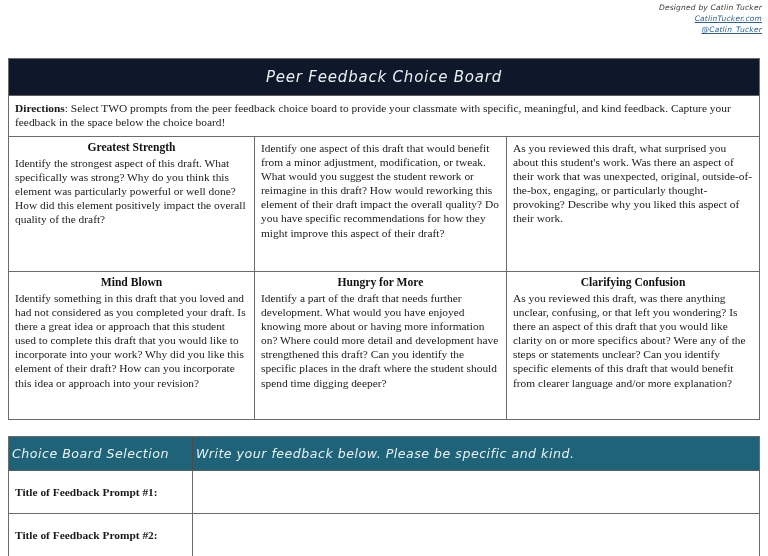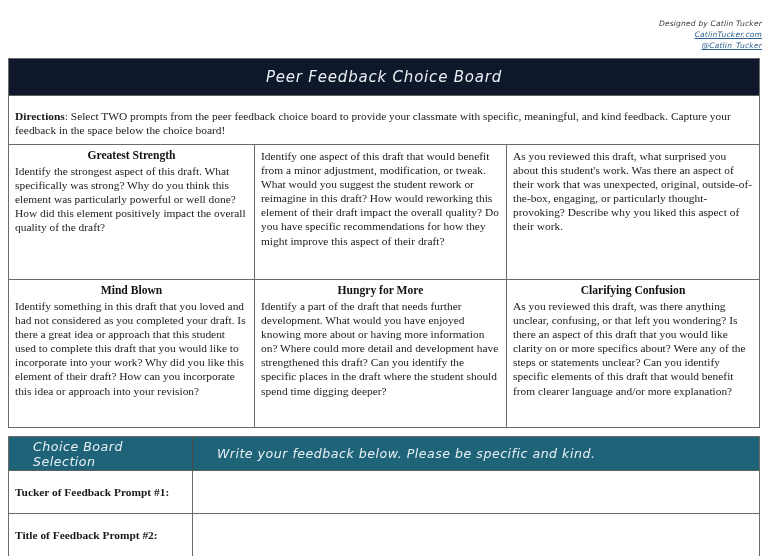--- a/index.html
+++ b/index.html
@@ -28,21 +28,20 @@
     right: 6px;
     text-align: right;
     font-family: "DejaVu Sans", sans-serif;
     line-height: 11px;
   }
   .credit .designed {
     font-size: 7.5px;
     color: #3a3a3a;
     letter-spacing: 0.2px;
     font-style: italic;
-    margin-top: 16px;
   }
   .credit .link {
     font-size: 7.5px;
     color: #2b5f8f;
     text-decoration: underline;
     font-style: italic;
     display: block;
     letter-spacing: 0.2px;
   }
 
@@ -68,21 +67,21 @@
   .banner-title {
     font-family: "DejaVu Sans", sans-serif;
     font-size: 15px;
     color: #e8f1f4;
     letter-spacing: 0.8px;
     font-style: italic;
     font-weight: 400;
   }
 
   .directions {
-    padding: 13px 6px 7px 6px;
+    padding: 5px 6px 7px 6px;
     font-size: 11.4px;
     line-height: 14px;
     color: #1a1a1a;
     border-bottom: 1px solid #6b6b6b;
   }
   .directions b { font-weight: bold; }
 
   .grid {
     display: grid;
     grid-template-columns: 246px 1fr 1fr;
@@ -125,21 +124,21 @@
   .fb-head {
     display: grid;
     grid-template-columns: 184px 1fr;
     background: #1f6379;
     height: 33px;
     border-bottom: 1px solid #5e5e5e;
   }
   .fb-head-cell {
     display: flex;
     align-items: center;
-    padding: 0 24px;
+    padding: 0 3px;
     font-family: "DejaVu Sans", sans-serif;
     font-size: 12.6px;
     color: #e8f1f4;
     letter-spacing: 0.5px;
     font-style: italic;
   }
   .fb-head-cell.left { border-right: 1px solid #4a4a4a; }
 
   .fb-row {
     display: grid;
@@ -211,21 +210,21 @@
 
   </div>
 
   <div class="feedback">
     <div class="fb-head">
       <div class="fb-head-cell left">Choice Board Selection</div>
       <div class="fb-head-cell">Write your feedback below. Please be specific and kind.</div>
     </div>
 
     <div class="fb-row divider">
-      <div class="fb-label">Tucker of Feedback Prompt #1:</div>
+      <div class="fb-label">Title of Feedback Prompt #1:</div>
       <div class="fb-input"></div>
     </div>
 
     <div class="fb-row">
       <div class="fb-label">Title of Feedback Prompt #2:</div>
       <div class="fb-input"></div>
     </div>
   </div>
 
 </div>

